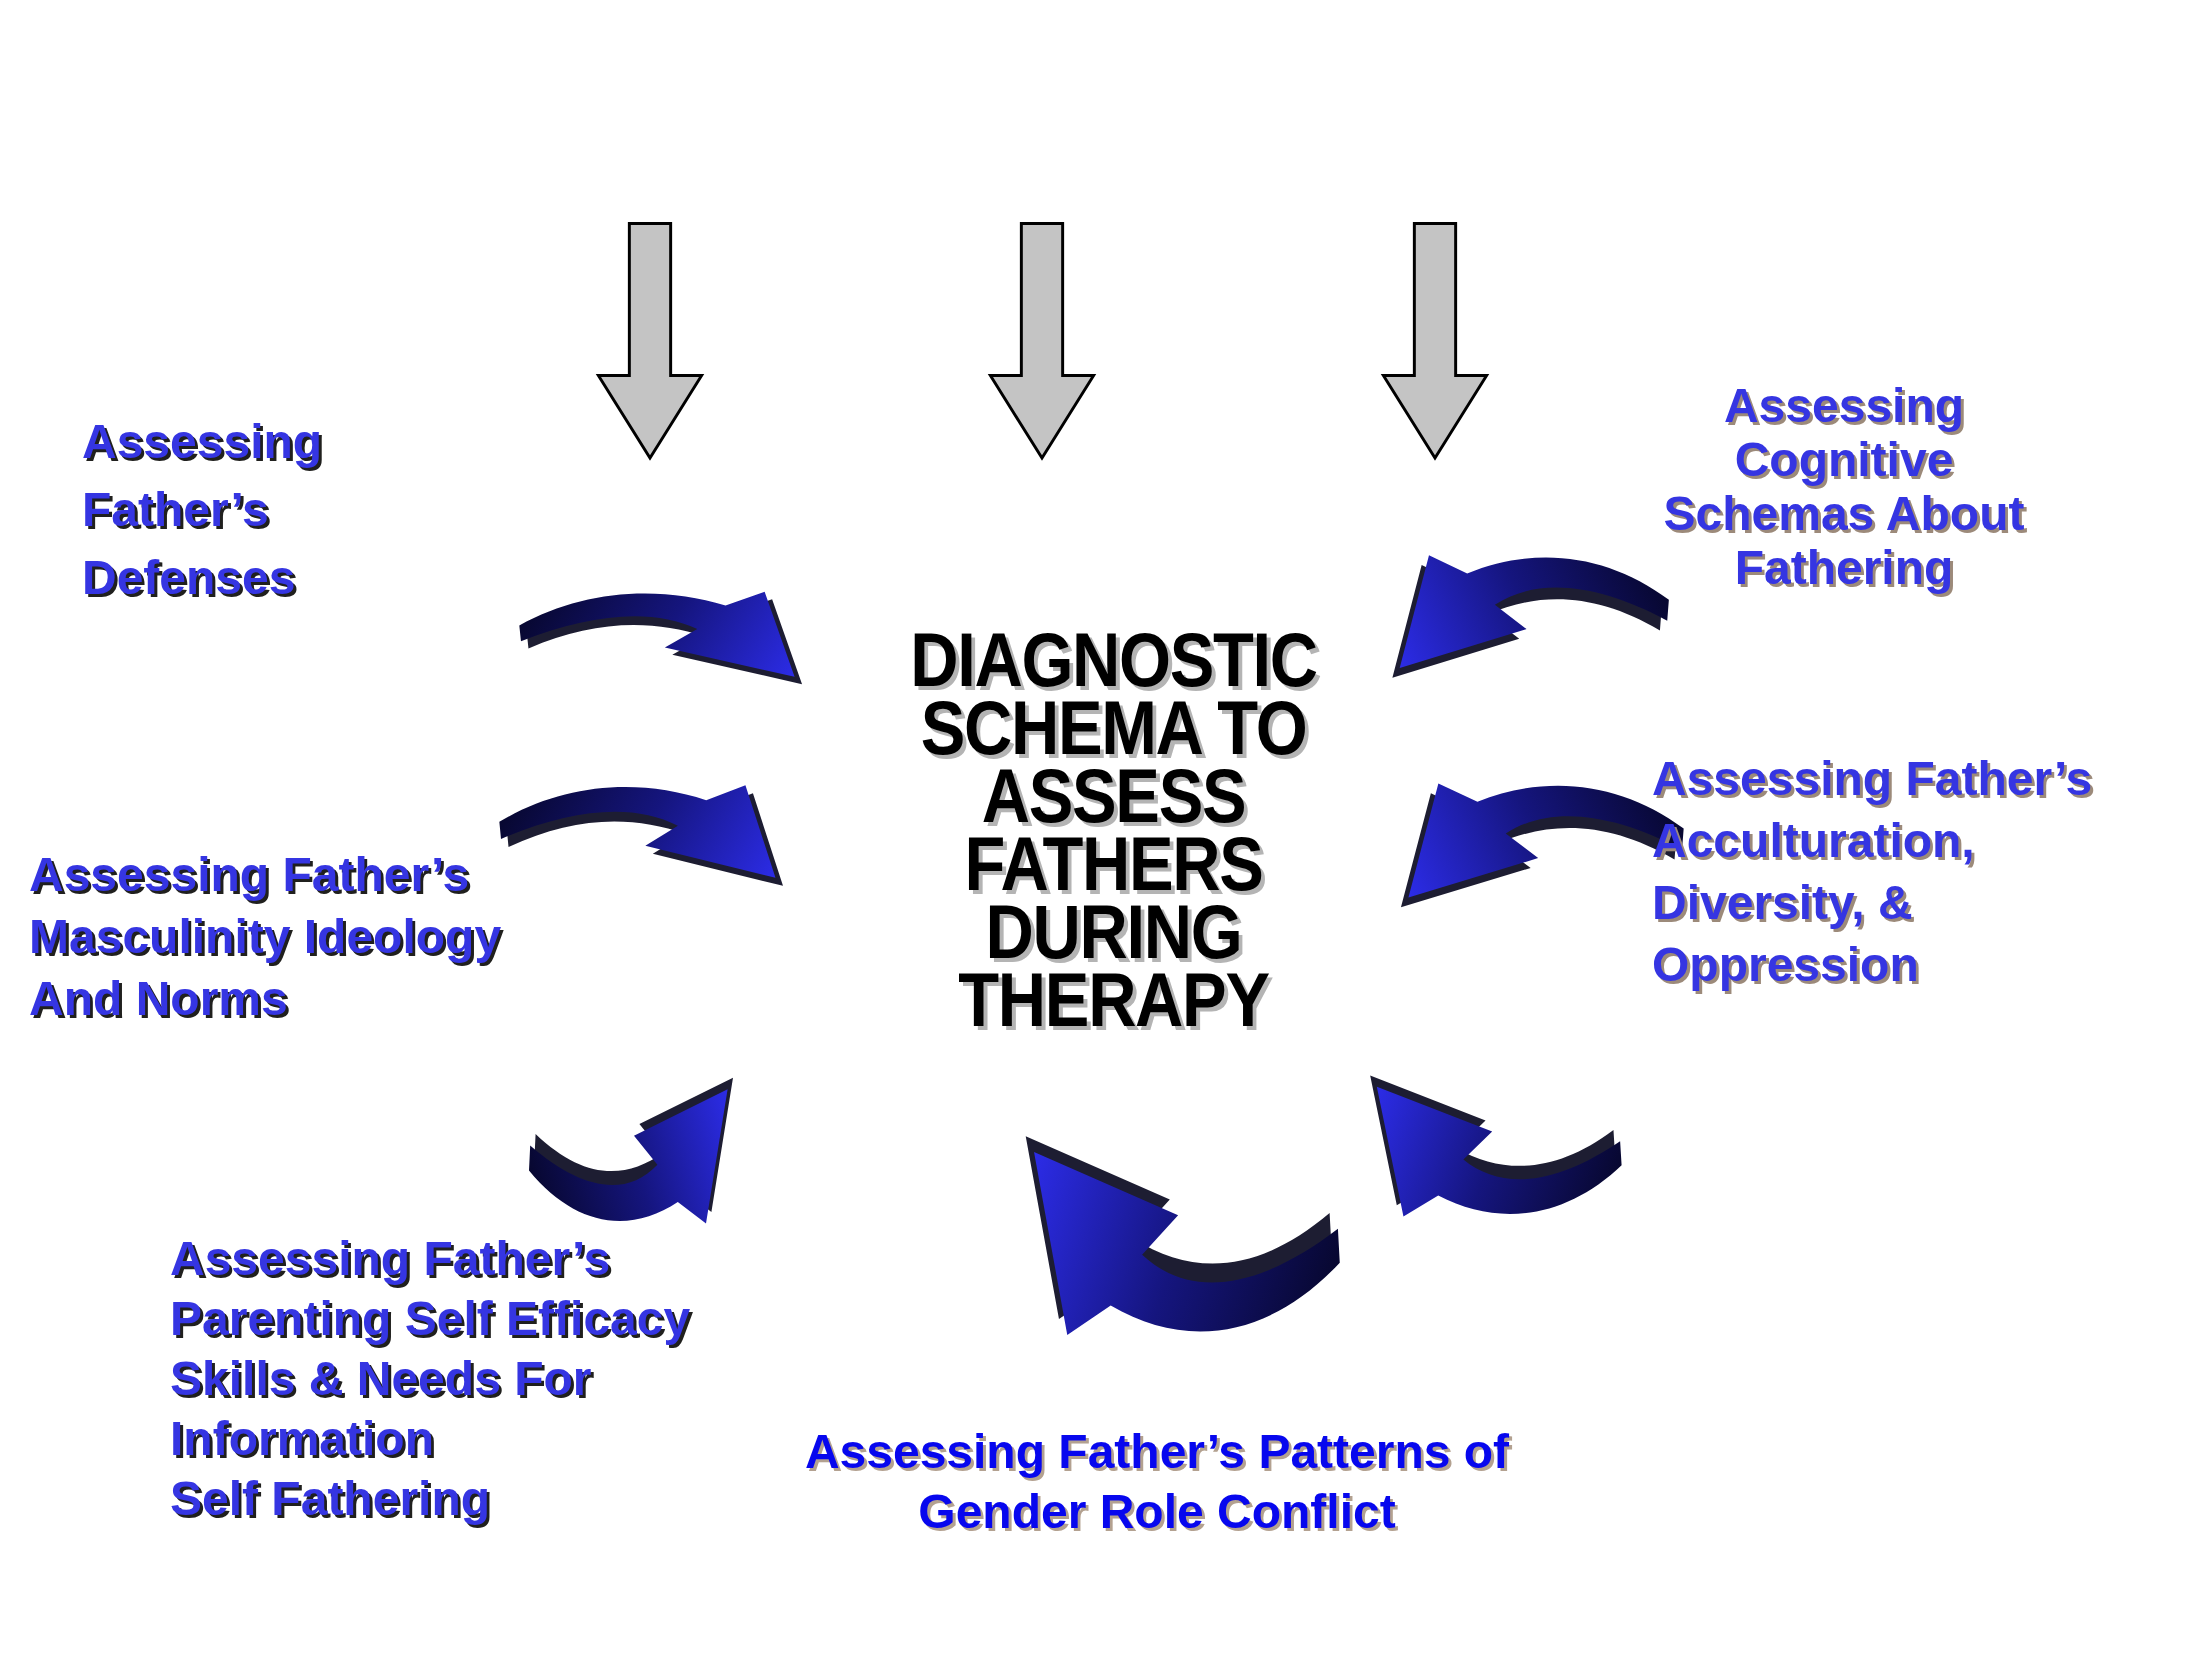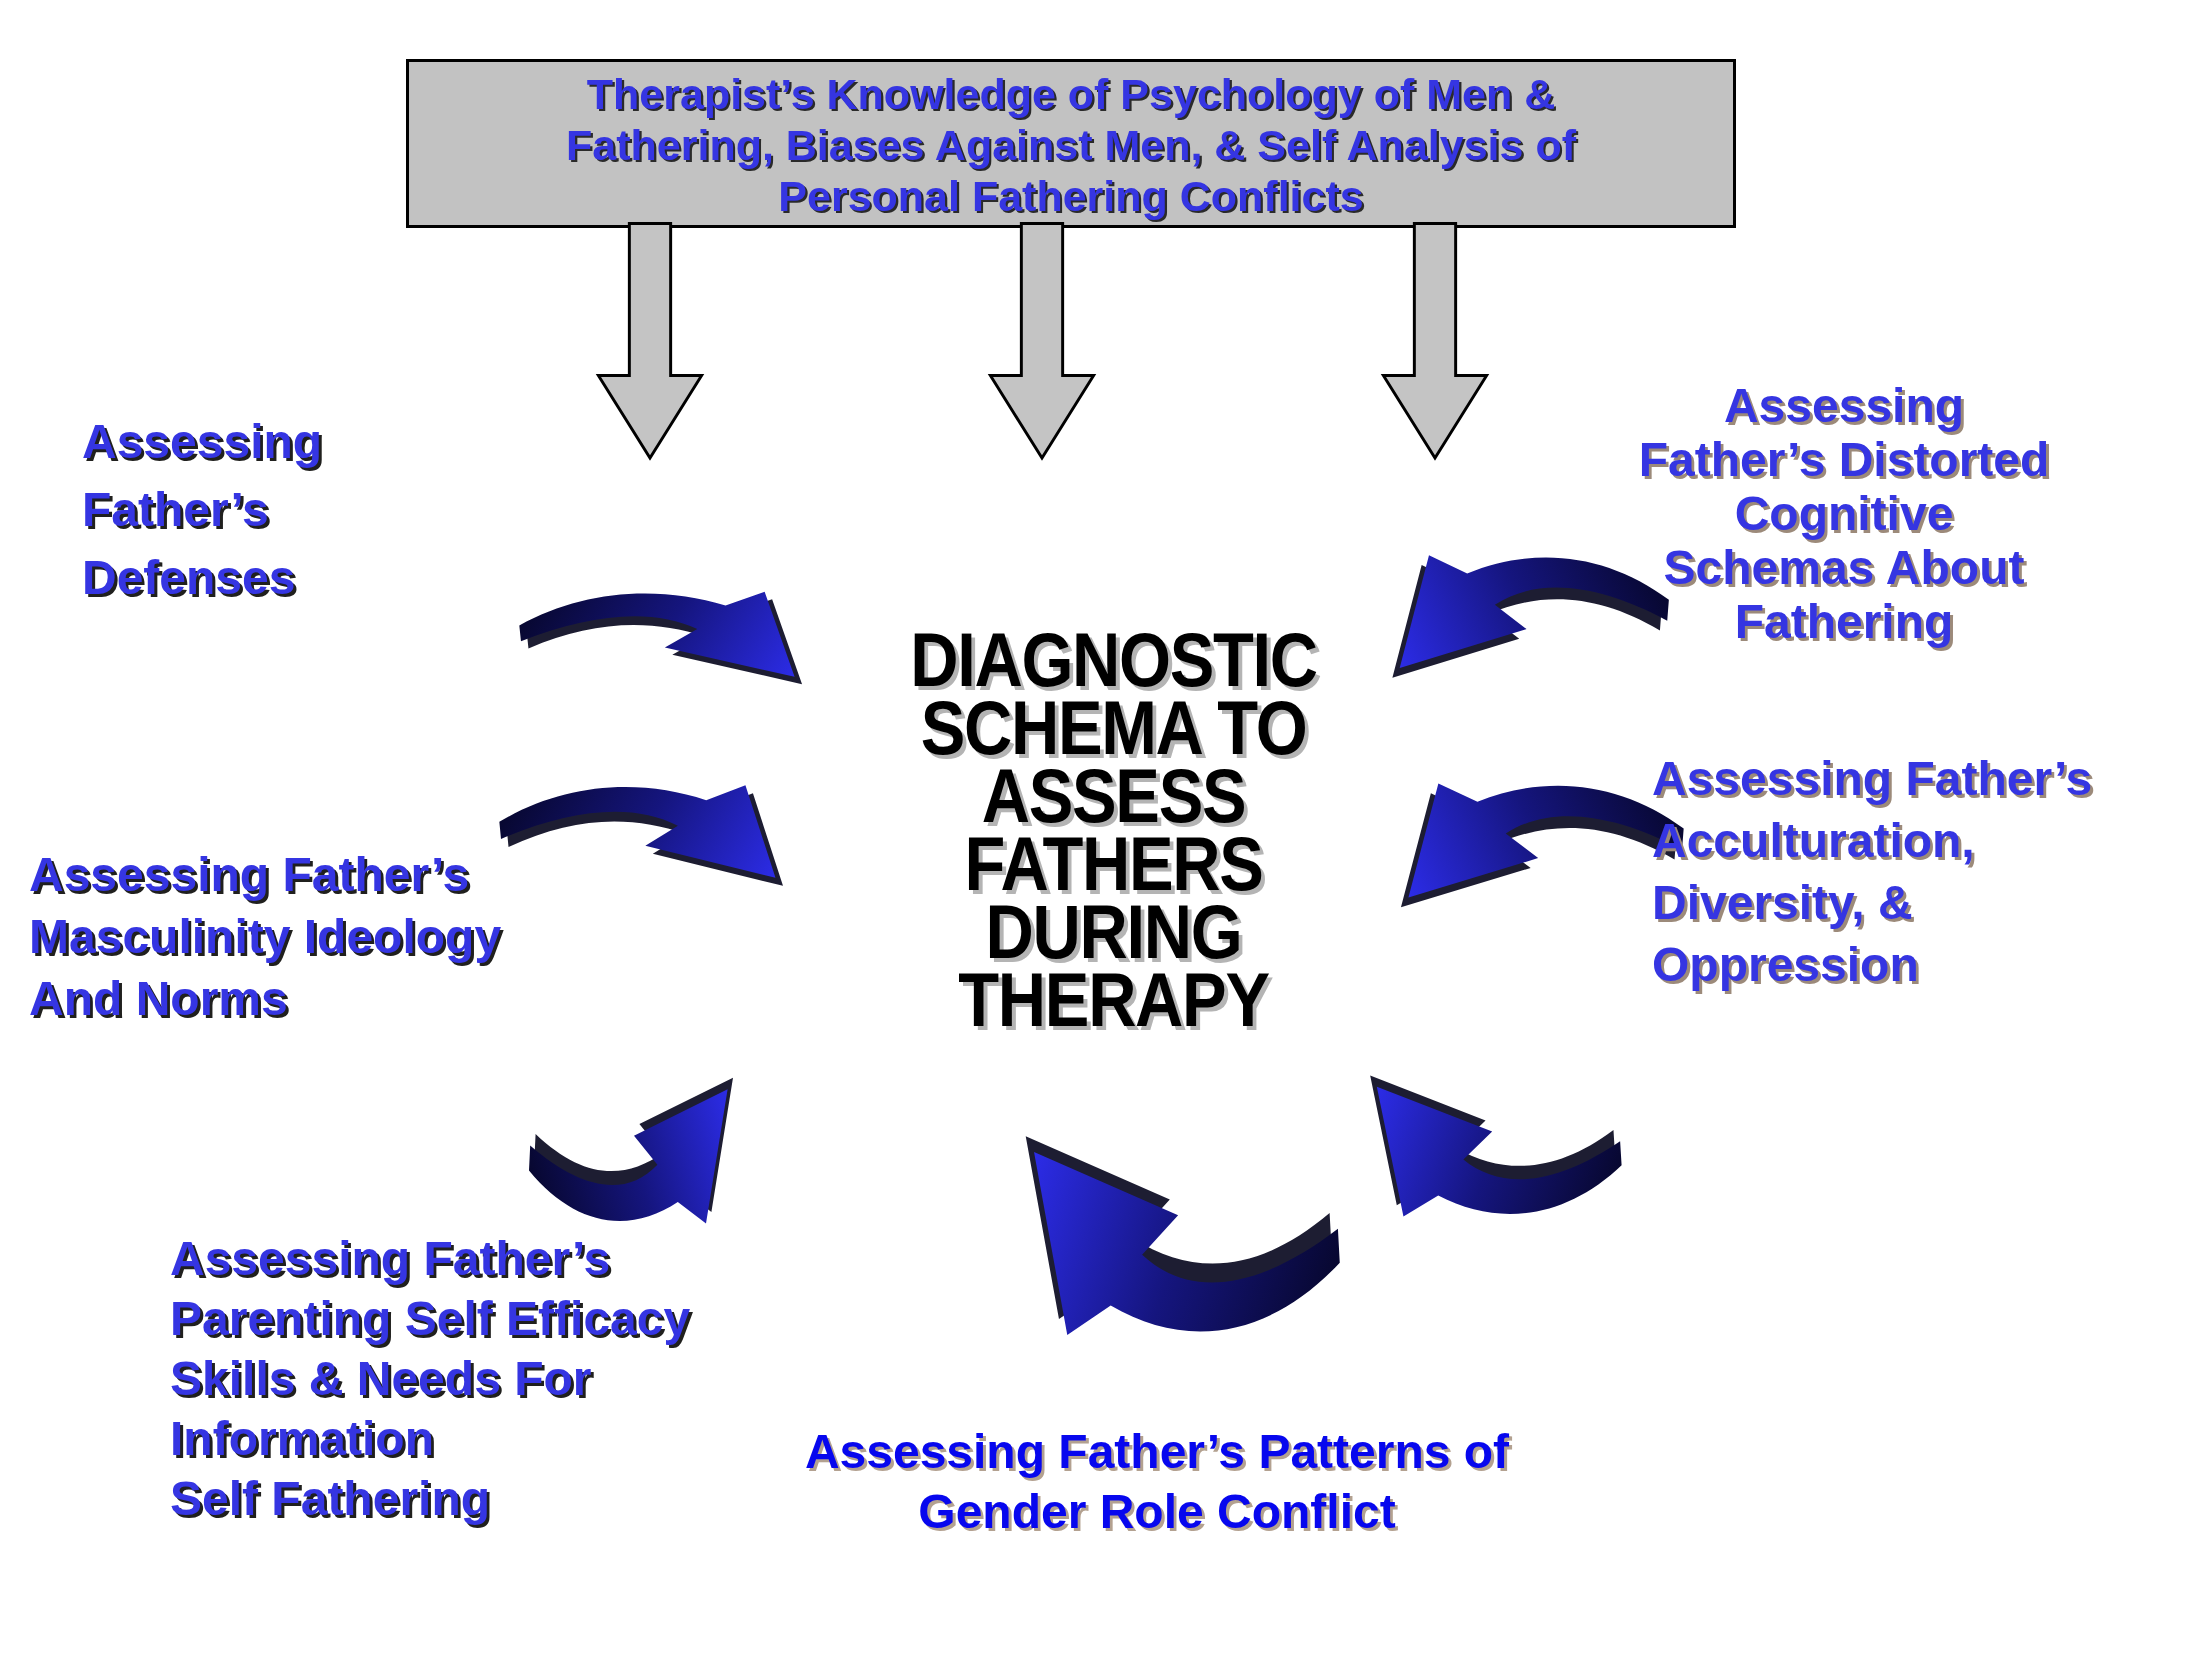--- a/index.html
+++ b/index.html
@@ -47,25 +47,20 @@
     <g id="swoosh">
       <path d="M 19,110 C 94,44 184,32 267,72 L 314,46 L 350,208 L 194,152 L 233,117 C 169,84 99,86 21,140 Z" fill="#04041c" opacity="0.9"></path>
       <path d="M 10,96 C 85,30 175,18 258,58 L 305,32 L 341,194 L 185,138 L 224,103 C 170,62 95,74 12,126 Z" fill="url(#bluegrad)"></path>
     </g>
     <polygon id="blockarrow" points="52,2 108,2 108,212 150,212 80,326 10,212 52,212" fill="#c4c4c4" stroke="#000" stroke-width="4"></polygon>
   </defs>
 </svg>
 
 <div class="slide">
 
-  <div class="header-box">
-    <div>Therapist’s Knowledge of Psychology of Men &amp;</div>
-    <div>Fathering, Biases Against Men, &amp; Self Analysis of</div>
-    <div>Personal Fathering Conflicts</div>
-  </div>
 
   <svg class="gray-arrow" style="left:591px;top:222px" viewBox="0 0 160 330" preserveAspectRatio="none">
       <use href="#blockarrow"></use>
     </svg>
   <svg class="gray-arrow" style="left:983px;top:222px" viewBox="0 0 160 330" preserveAspectRatio="none">
       <use href="#blockarrow"></use>
     </svg>
   <svg class="gray-arrow" style="left:1376px;top:222px" viewBox="0 0 160 330" preserveAspectRatio="none">
       <use href="#blockarrow"></use>
     </svg>
@@ -128,20 +123,19 @@
 
   <div class="lbl warm" style="left:1652px;top:748px;line-height:62px">
     <div>Assessing Father’s</div>
     <div>Acculturation,</div>
     <div>Diversity, &amp;</div>
     <div>Oppression</div>
   </div>
 
   <div class="lbl warm center" style="left:1609px;top:379px;width:470px;line-height:54px">
     <div>Assessing</div>
-    <div>Father’s Distorted</div>
     <div>Cognitive</div>
     <div>Schemas About</div>
     <div>Fathering</div>
   </div>
 
 </div>
 
 
 </body></html>

